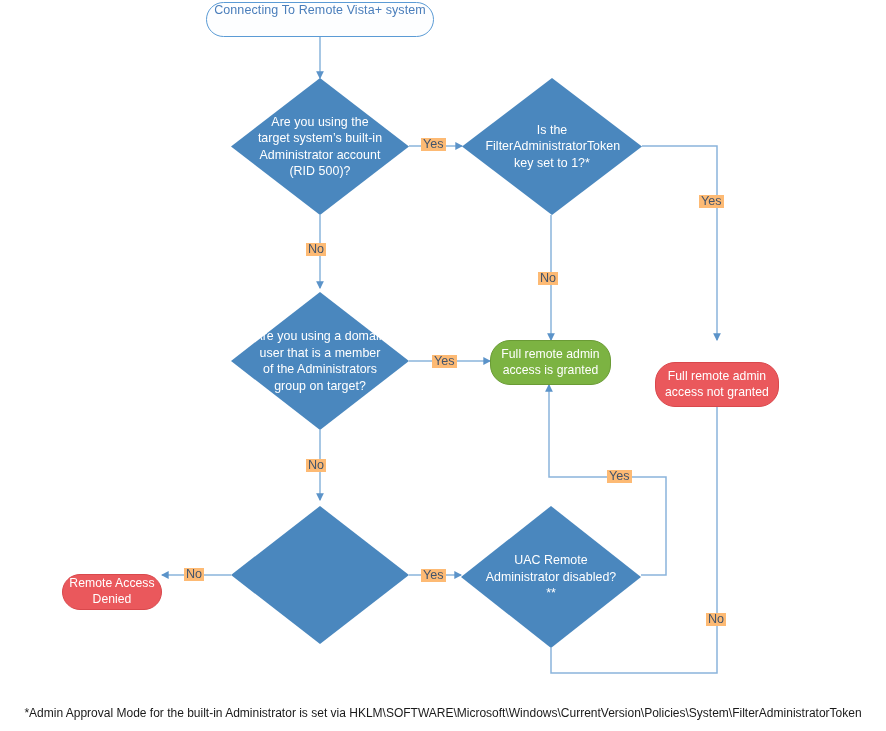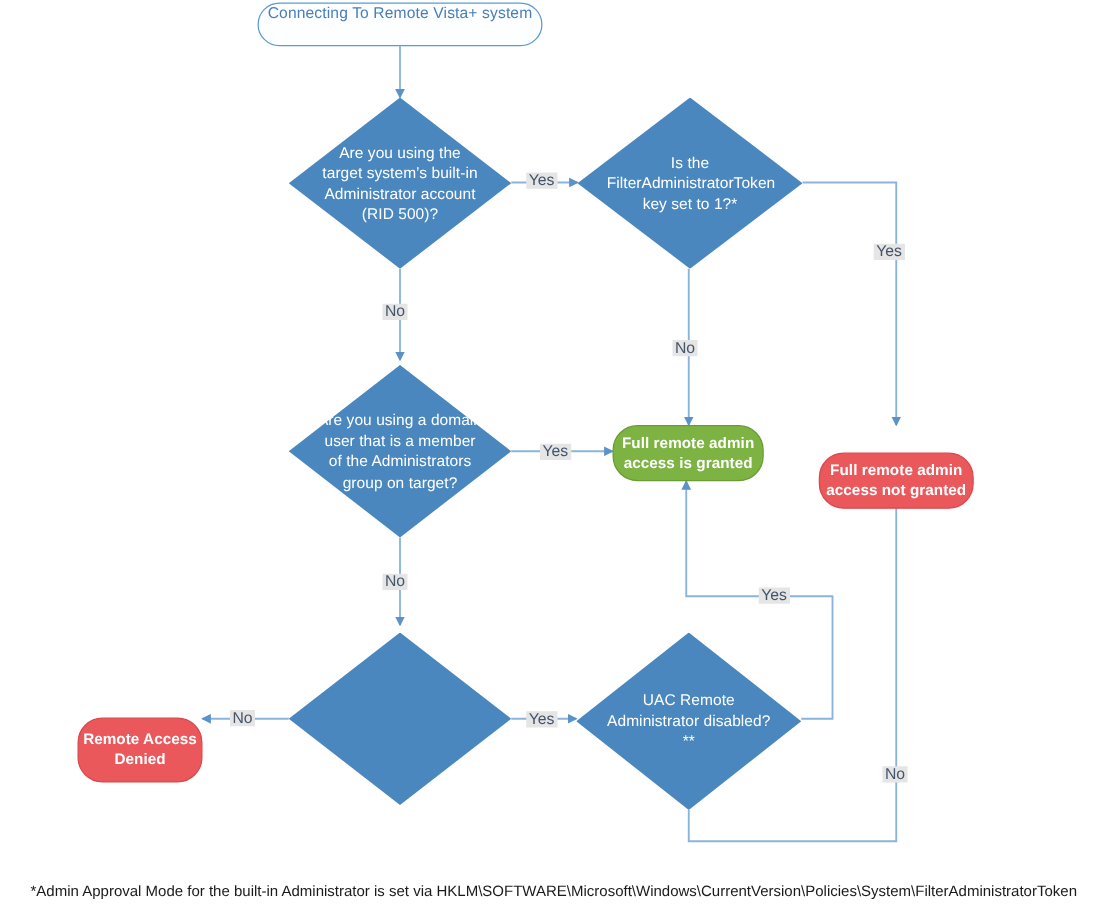--- a/index.html
+++ b/index.html
@@ -73,37 +73,36 @@
   .pill {
     border-radius: 20px;
     display: flex;
     align-items: center;
     justify-content: center;
     text-align: center;
     color: #FFFFFF;
     font-size: 12.2px;
     line-height: 1.28;
     letter-spacing: .05px;
-    font-weight: bold;
   }
   .pill-green {
     background: #7CB342;
     border: 1.3px solid #6A9B35;
   }
   .pill-red {
     background: #EA585C;
     border: 1.3px solid #D9484C;
     margin-top: 22px;
   }
   
   .edge-label {
     position: absolute;
     font-size: 12.6px;
     color: #44546A;
-    background: #e5e5e5;
+    background: #fdba74;
     padding: 0 2px;
     white-space: nowrap;
     line-height: 1;
   }
   
   .footnotes {
     position: absolute;
     left: 0;
     bottom: 8px;
     width: 886px;
@@ -184,21 +183,21 @@
   </div>
 
   <div class="node pill pill-green" style="left:490px; top:340px; width:121px; height:45px;">
     <span>Full remote admin access is granted</span>
   </div>
 
   <div class="node pill pill-red" style="left:655px; top:340px; width:124px; height:45px;">
     <span>Full remote admin access not granted</span>
   </div>
 
-  <div class="node pill pill-red" style="left:62px; top:552px; width:100px; height:52px;">
+  <div class="node pill pill-red" style="left:62px; top:552px; width:100px; height:36px;">
     <span>Remote Access Denied</span>
   </div>
 
   <div class="edge-label" style="left:421px; top:138px;">Yes</div>
 
   <div class="edge-label" style="left:306px; top:243px;">No</div>
 
   <div class="edge-label" style="left:699px; top:195px;">Yes</div>
 
   <div class="edge-label" style="left:538px; top:272px;">No</div>

